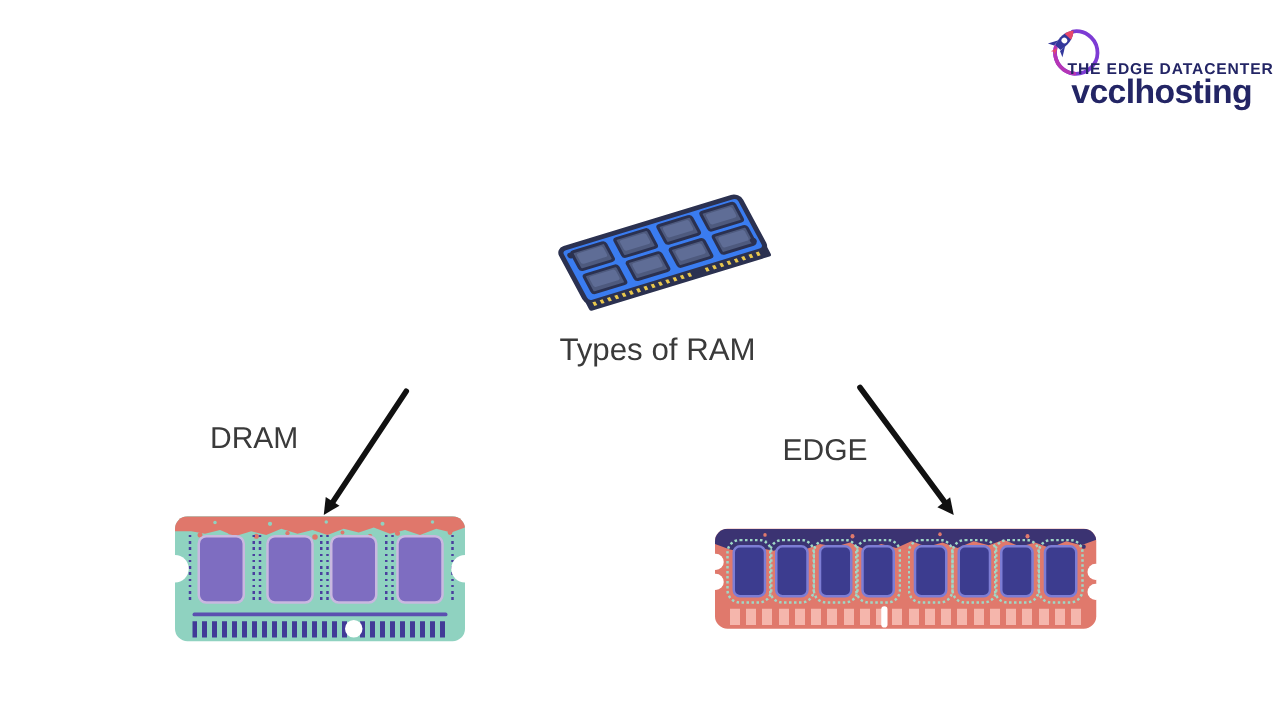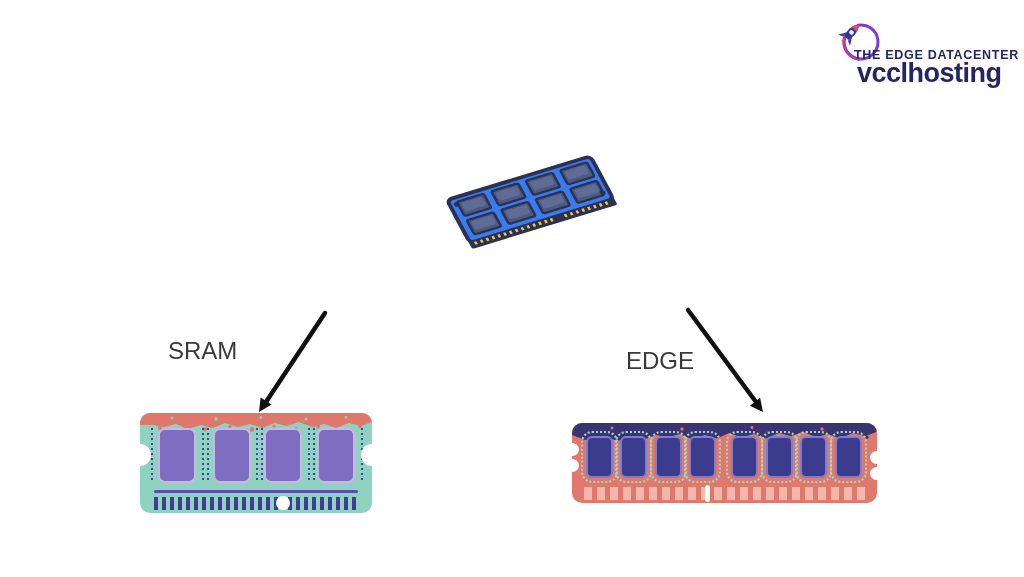--- a/index.html
+++ b/index.html
@@ -130,33 +130,34 @@
         <rect class="chip3d-top" x="11" y="29.5" width="22" height="10" rx="2"></rect>
         <rect class="chip3d-top" x="47" y="29.5" width="22" height="10" rx="2"></rect>
         <rect class="chip3d-top" x="83" y="29.5" width="22" height="10" rx="2"></rect>
         <rect class="chip3d-top" x="119" y="29.5" width="22" height="10" rx="2"></rect>
       </g>
       <circle class="screw" cx="6.5" cy="7.5" r="2.6"></circle>
       <circle class="screw" cx="143.5" cy="41" r="2.6"></circle>
     </g>
   </svg>
 
+  <div class="title">Types of RAM</div>
 
   <svg class="arrows">
     <g>
       <line class="arrow-line" x1="325" y1="313" x2="266" y2="402"></line>
       <polygon class="arrow-head" points="259,412 260.6,397.5 271.6,404.5"></polygon>
     </g>
     <g>
       <line class="arrow-line" x1="688" y1="310" x2="756" y2="402"></line>
       <polygon class="arrow-head" points="763,412 749.9,405.7 760.1,397.7"></polygon>
     </g>
   </svg>
 
-  <div class="branch-label label-dram">SRAM</div>
+  <div class="branch-label label-dram">DRAM</div>
   <div class="branch-label label-sram">EDGE</div>
 
   <div class="module dram">
     <div class="grunge-wrap">
       <svg viewBox="0 0 232 22" preserveAspectRatio="none">
         <path class="g-salmon" d="M0,0 H232 V9 l-11,4 l-12,-3 l-13,5 l-12,-4 l-12,3 l-13,-5 l-12,4 l-12,-3 l-13,5 l-12,-4 l-12,3 l-13,-4 l-12,5 l-12,-3 l-13,4 l-12,-5 l-12,3 l-11,-2 L0,12 Z"></path>
         <circle class="g-salmon" cx="20" cy="15" r="2"></circle>
           <circle class="g-salmon" cx="44" cy="13" r="1.6"></circle>
         <circle class="g-salmon" cx="65" cy="16" r="2.1"></circle>
           <circle class="g-salmon" cx="90" cy="13.5" r="1.7"></circle>

